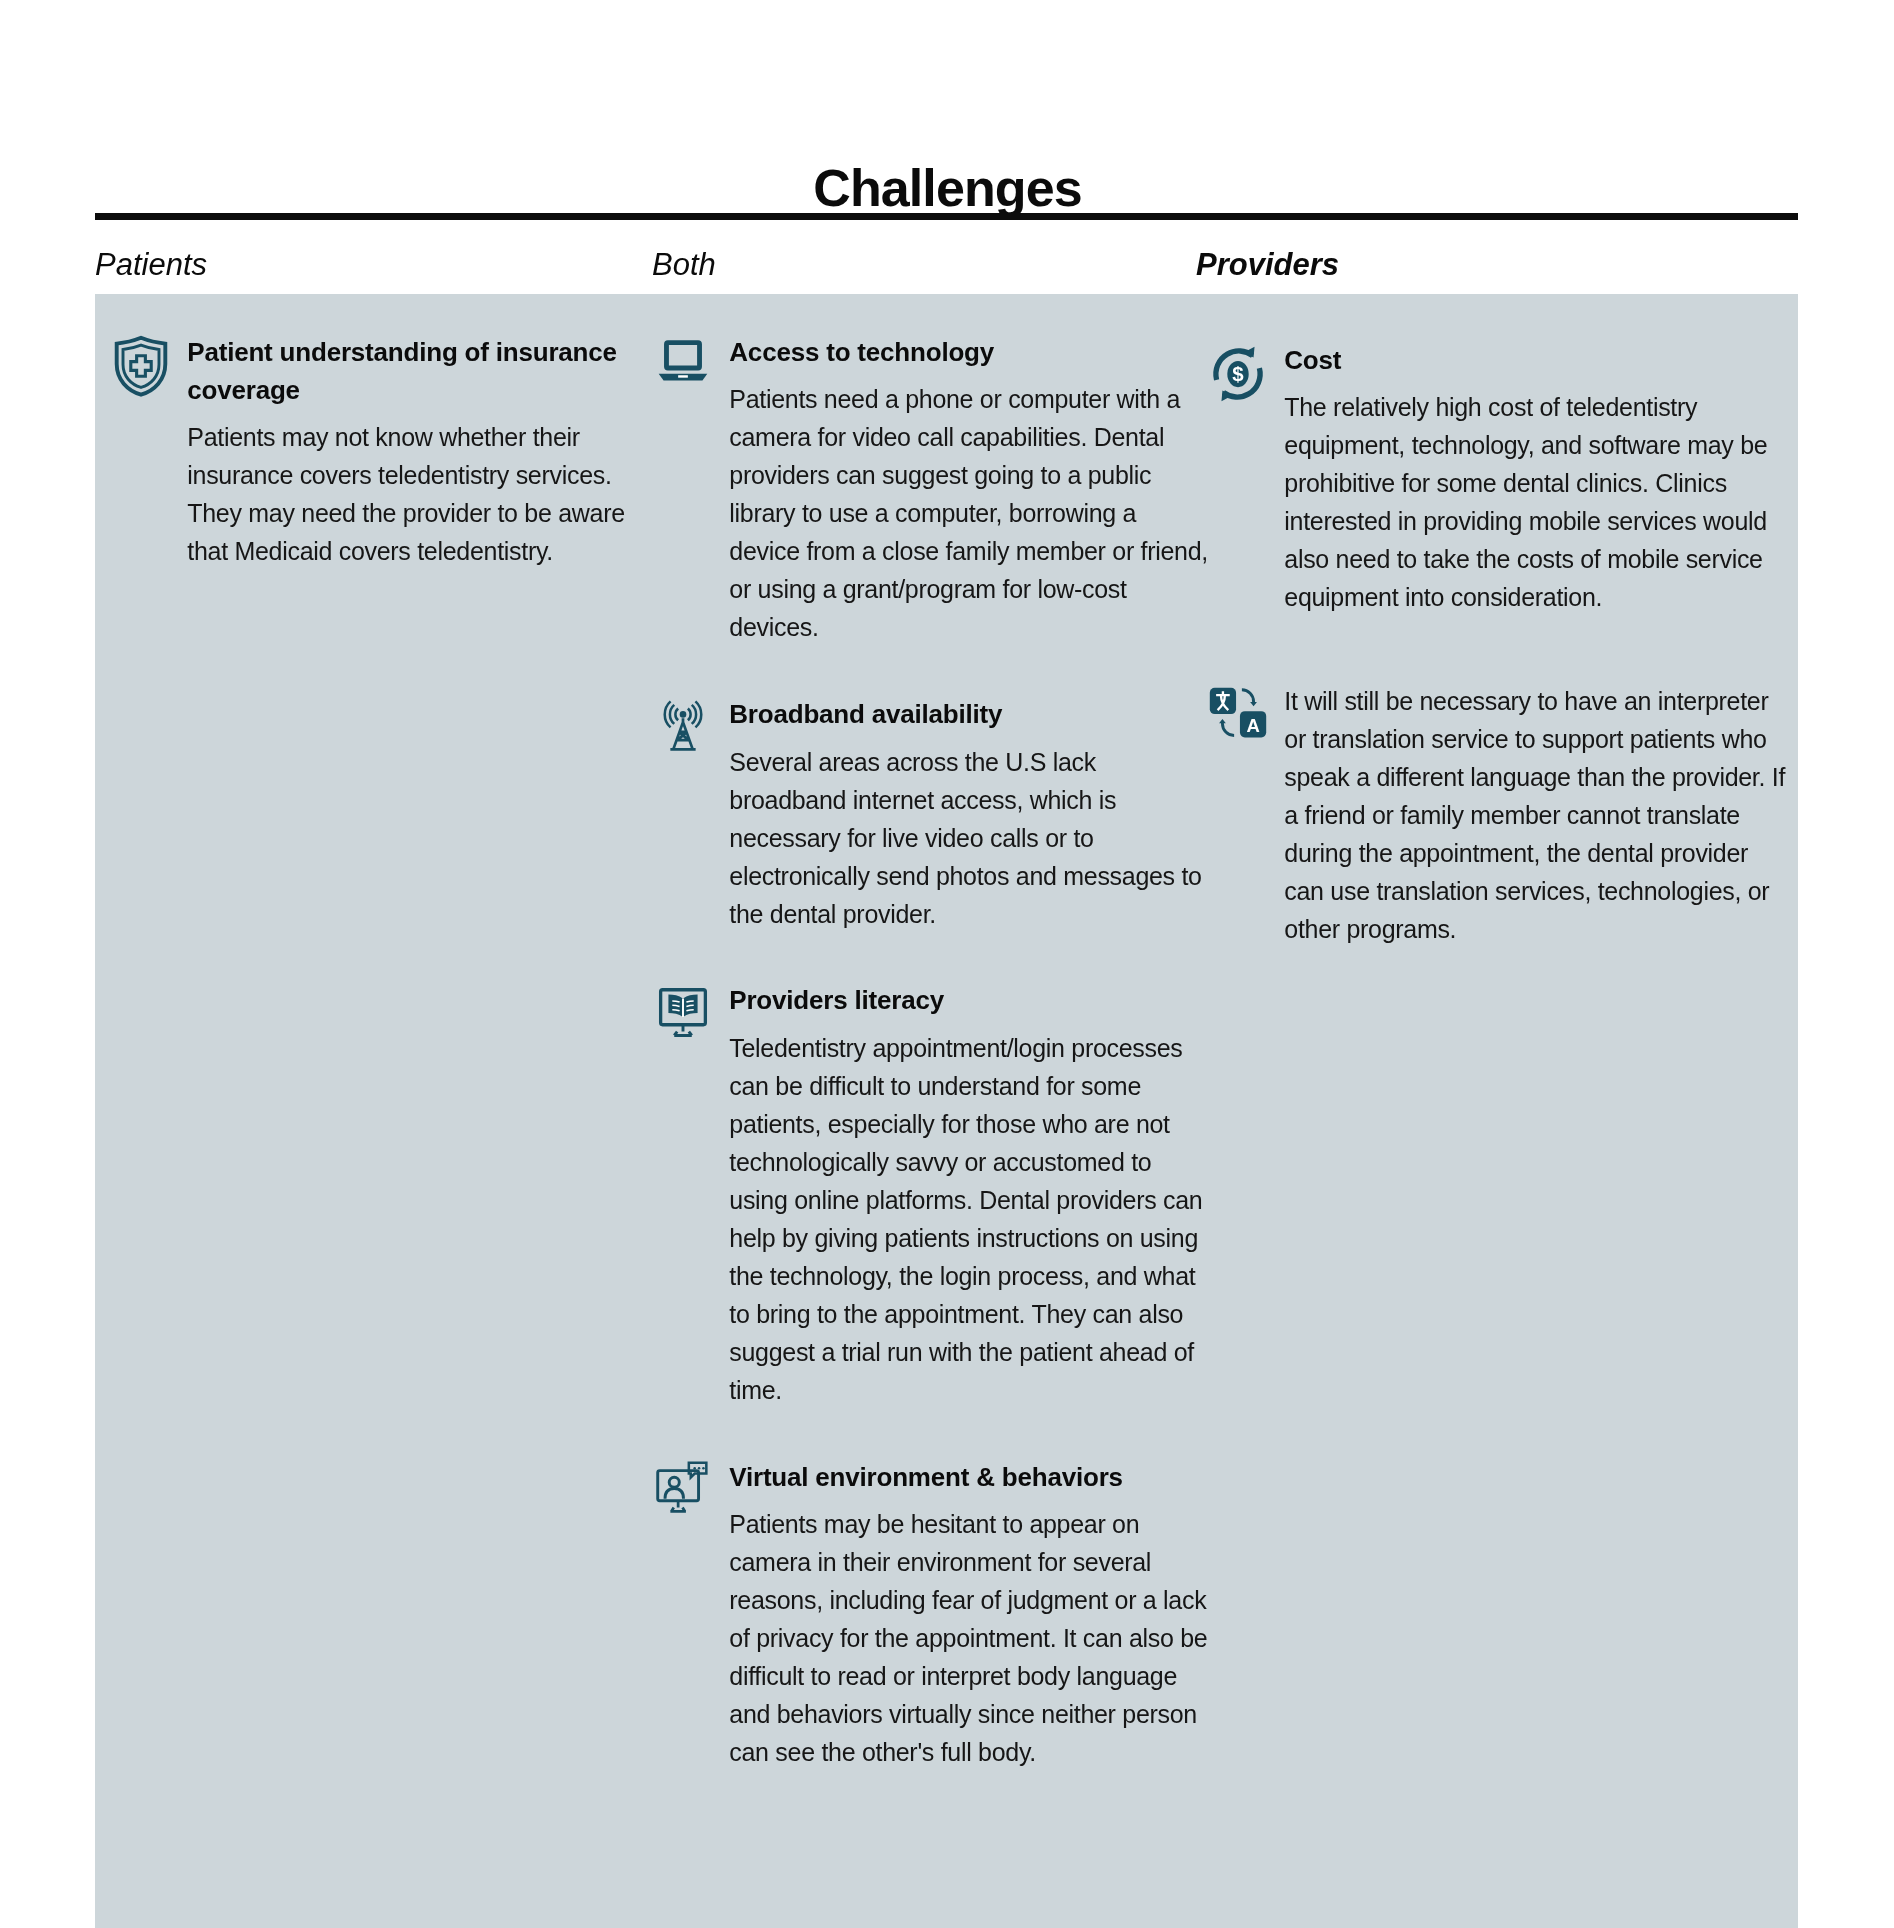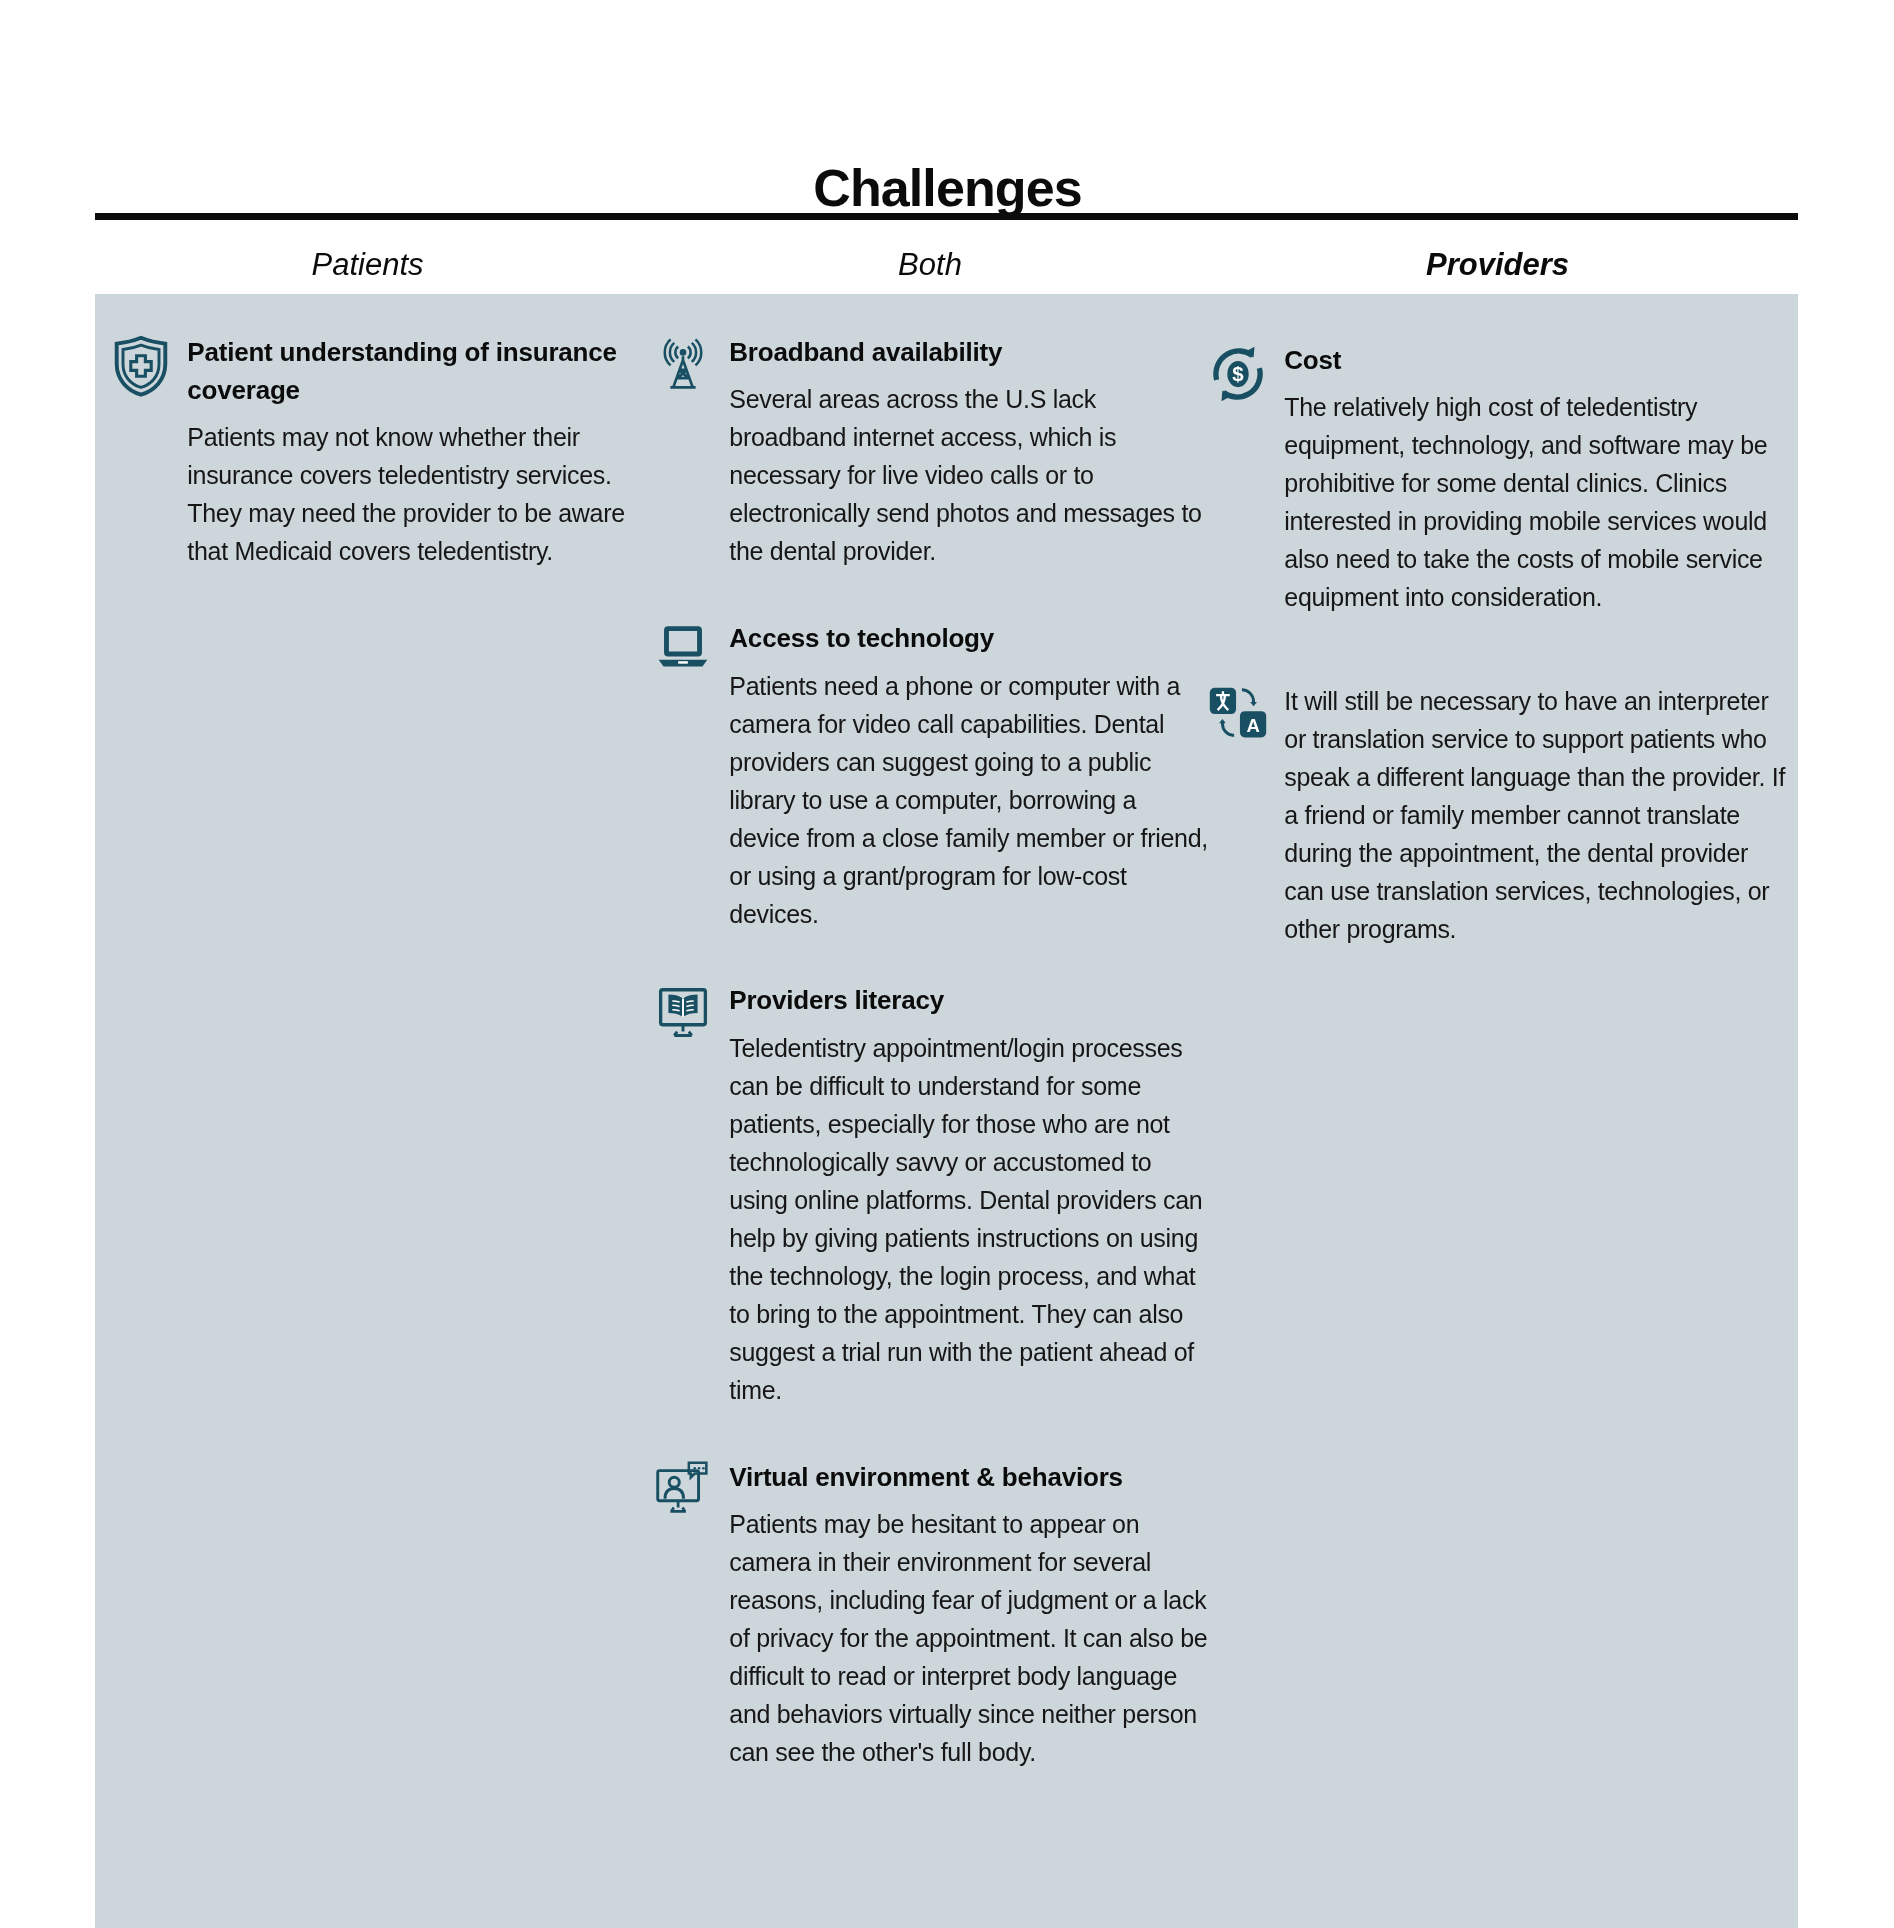--- a/index.html
+++ b/index.html
@@ -9,21 +9,21 @@
   }
   *{margin:0;padding:0;box-sizing:border-box;}
   html,body{width:1895px;height:1928px;background:#ffffff;overflow:hidden;
     font-family:"Liberation Sans",sans-serif;color:var(--text);}
   .page{position:relative;width:1895px;height:1928px;}
 
   .title{position:absolute;top:158px;left:0;width:100%;text-align:center;
     font-size:52px;font-weight:bold;letter-spacing:-0.9px;color:#0b0b0b;}
   .title-rule{position:absolute;top:213px;left:95px;width:1703px;height:6.6px;background:#0c0c0c;}
 
-  .col-header{position:absolute;top:247px;height:41px;text-align:center;
+  .col-header{position:absolute;top:247px;height:41px;
     font-size:31px;font-style:italic;color:#0b0b0b;}
   .col-header.c1{left:95px;width:545px;}
   .col-header.c2{left:652px;width:556px;}
   .col-header.c3{left:1196px;width:603px;font-weight:bold;}
 
   .panel{position:absolute;top:294px;left:95px;width:1703px;height:1635px;background:var(--panel);}
 
   .col{position:absolute;}
   .col1{top:331px;left:106px;width:529px;}
   .col2{top:331px;left:648px;width:561px;}
@@ -65,47 +65,47 @@
         <p>Patients may not know whether their insurance covers teledentistry services. They may need the provider to be aware that Medicaid covers teledentistry.</p>
       </div>
     </section>
   </div>
 
   <div class="col col2">
 
     <section>
       <div class="icon">
         <svg viewBox="0 0 72 72" fill="none" stroke="currentColor">
+          <rect x="19" y="12" width="34" height="26" rx="1.5" stroke-width="5"></rect>
+          <path d="M11 44h50l-5 7H16z" fill="currentColor" stroke="none"></path>
+          <rect x="31" y="45.5" width="10" height="2.5" fill="#fff" stroke="none"></rect>
+        </svg>
+      </div>
+      <div class="txt">
+        <h2>Access to technology</h2>
+        <p>Patients need a phone or computer with a camera for video call capabilities. Dental providers can suggest going to a public library to use a computer, borrowing a device from a close family member or friend, or using a grant/program for low-cost devices.</p>
+      </div>
+    </section>
+
+    <section>
+      <div class="icon">
+        <svg viewBox="0 0 72 72" fill="none" stroke="currentColor">
           <circle cx="36" cy="22" r="3.4" fill="currentColor" stroke="none"></circle>
           <path d="M31 15.9A8 8 0 0 0 31 28.1" stroke-width="2.6"></path>
           <path d="M27 12.2A13 13 0 0 0 27 31.8" stroke-width="2.6"></path>
           <path d="M23.2 8.6A18 18 0 0 0 23.2 35.4" stroke-width="2.6"></path>
           <path d="M41 15.9A8 8 0 0 1 41 28.1" stroke-width="2.6"></path>
           <path d="M45 12.2A13 13 0 0 1 45 31.8" stroke-width="2.6"></path>
           <path d="M48.8 8.6A18 18 0 0 1 48.8 35.4" stroke-width="2.6"></path>
           <path d="M36 26v4M36 30 26 58M36 30l10 28M29.3 48.5h13.4M31.8 40h8.4M31.8 40l10 8.5M40.2 40l-10 8.5M23 58h26" stroke-width="2.8"></path>
         </svg>
       </div>
       <div class="txt">
         <h2>Broadband availability</h2>
         <p>Several areas across the U.S lack broadband internet access, which is necessary for live video calls or to electronically send photos and messages to the dental provider.</p>
-      </div>
-    </section>
-
-    <section>
-      <div class="icon">
-        <svg viewBox="0 0 72 72" fill="none" stroke="currentColor">
-          <rect x="19" y="12" width="34" height="26" rx="1.5" stroke-width="5"></rect>
-          <path d="M11 44h50l-5 7H16z" fill="currentColor" stroke="none"></path>
-          <rect x="31" y="45.5" width="10" height="2.5" fill="#fff" stroke="none"></rect>
-        </svg>
-      </div>
-      <div class="txt">
-        <h2>Access to technology</h2>
-        <p>Patients need a phone or computer with a camera for video call capabilities. Dental providers can suggest going to a public library to use a computer, borrowing a device from a close family member or friend, or using a grant/program for low-cost devices.</p>
       </div>
     </section>
 
     <section>
       <div class="icon">
         <svg viewBox="0 0 72 72" fill="none" stroke="currentColor">
           <rect x="13" y="10" width="46" height="36" rx="2" stroke-width="3.4"></rect>
           <path d="M36 19c-4.5-3-9.5-4-15-4v19c5.5 0 10.5 1 15 4 4.5-3 9.5-4 15-4V15c-5.5 0-10.5 1-15 4z" fill="currentColor" stroke="none"></path>
           <path d="M36 19v19" stroke="#fff" stroke-width="2"></path>
           <path d="M25 21.5c2.5 0 5 .4 7.5 1.2M25 26c2.5 0 5 .4 7.5 1.2M25 30.5c2.5 0 5 .4 7.5 1.2M47 21.5c-2.5 0-5 .4-7.5 1.2M47 26c-2.5 0-5 .4-7.5 1.2M47 30.5c-2.5 0-5 .4-7.5 1.2" stroke="#fff" stroke-width="1.6"></path>

